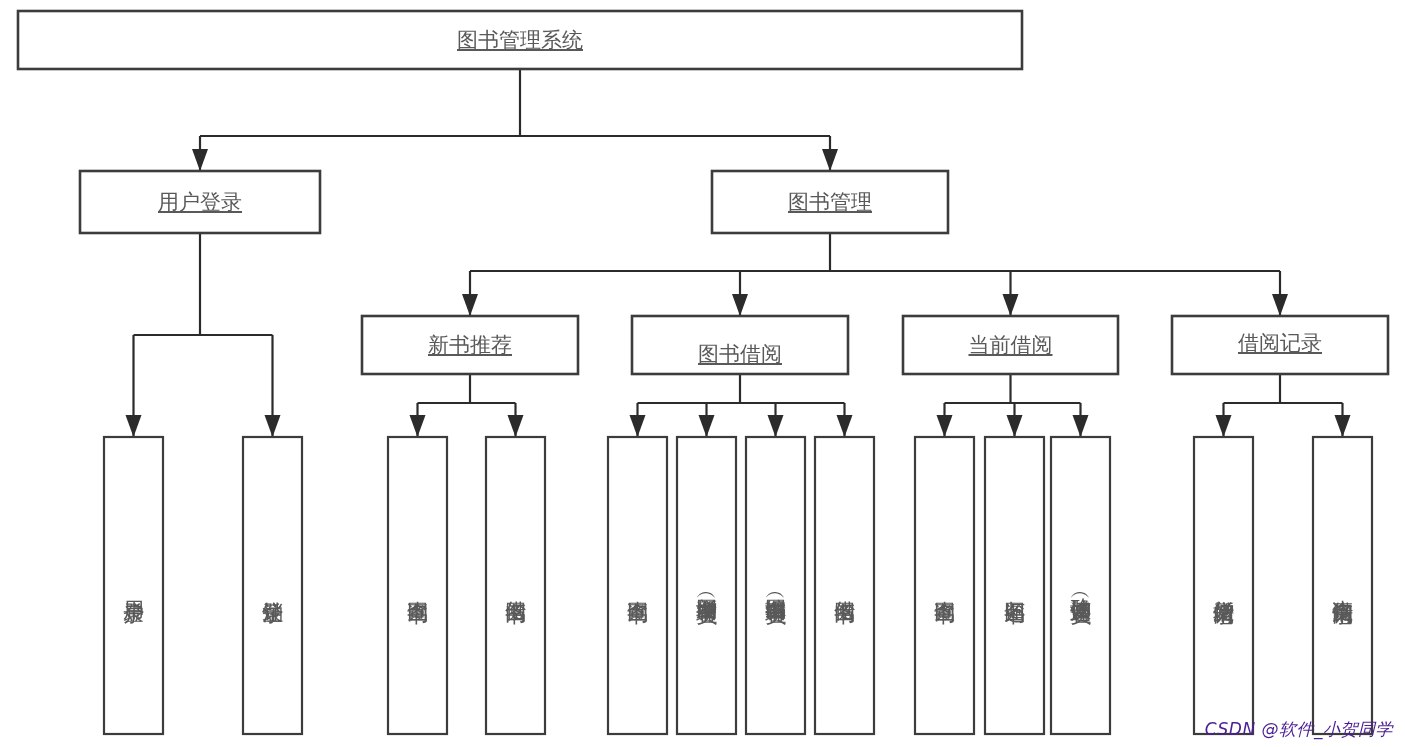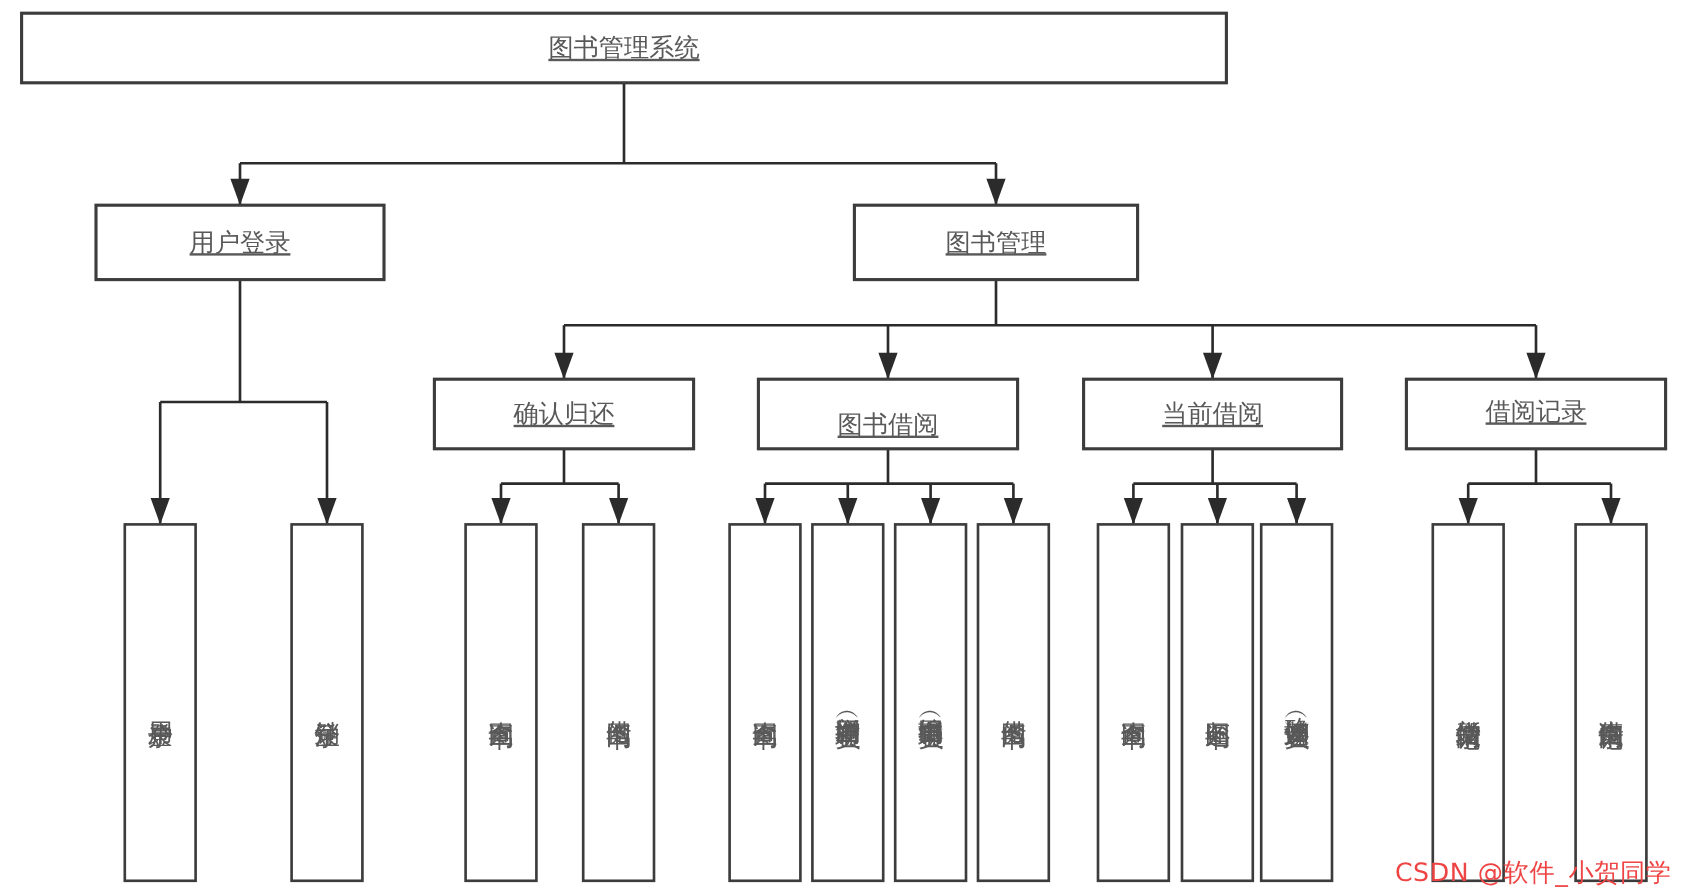--- a/index.html
+++ b/index.html
@@ -74,25 +74,26 @@
     white-space: nowrap;
     pointer-events: none;
     user-select: none;
     text-decoration: underline;
   }
   .watermark {
     position: absolute;
     right: 12px;
     bottom: 6px;
     font-family: "DejaVu Sans", "Liberation Sans", sans-serif;
-    font-size: 21px;
-    color: #ef4444;
+    font-size: 17px;
+    color: #4c1d95;
     letter-spacing: 0.5px;
     white-space: nowrap;
     user-select: none;
+    font-style: italic;
   }
 </style>
 </head>
 <body>
 
 <div id="diagram-root">
 
   <svg class="flow" viewBox="0 0 1405 747">
     <g id="connector-layer">
         <line x1="520" y1="69" x2="520" y2="136" class="connector"></line>
@@ -169,21 +170,21 @@
         <rect x="1051" y="437" width="59" height="297" class="node-box"></rect>
         <rect x="1194" y="437" width="59" height="297" class="node-box"></rect>
         <rect x="1313" y="437" width="59" height="297" class="node-box"></rect>
       </g>
   </svg>
 
   <div id="label-layer">
       <div class="box-label-wrap" style="left: 18px; top: 11px; width: 1004px; height: 58px;">图书管理系统</div>
       <div class="box-label-wrap" style="left: 80px; top: 171px; width: 240px; height: 62px;">用户登录</div>
       <div class="box-label-wrap" style="left: 712px; top: 171px; width: 236px; height: 62px;">图书管理</div>
-      <div class="box-label-wrap" style="left: 362px; top: 316px; width: 216px; height: 58px;">确认归还</div>
+      <div class="box-label-wrap" style="left: 362px; top: 316px; width: 216px; height: 58px;">新书推荐</div>
       <div class="box-label-wrap" style="left: 632px; top: 316px; width: 216px; height: 76px;">图书借阅</div>
       <div class="box-label-wrap" style="left: 903px; top: 316px; width: 215px; height: 58px;">当前借阅</div>
       <div class="box-label-wrap" style="left: 1172px; top: 316px; width: 216px; height: 54px;">借阅记录</div>
       <div class="leaf-label-wrap" style="left: 104px; top: 437px; width: 59px; height: 297px;">用户登录</div>
       <div class="leaf-label-wrap" style="left: 243px; top: 437px; width: 59px; height: 297px;">注销登录</div>
       <div class="leaf-label-wrap" style="left: 388px; top: 437px; width: 59px; height: 297px;">查询图书</div>
       <div class="leaf-label-wrap" style="left: 486px; top: 437px; width: 59px; height: 297px;">借阅图书</div>
       <div class="leaf-label-wrap" style="left: 608px; top: 437px; width: 59px; height: 297px;">查询图书</div>
       <div class="leaf-label-wrap" style="left: 677px; top: 437px; width: 59px; height: 297px;">新增图书（管理员）</div>
       <div class="leaf-label-wrap" style="left: 746px; top: 437px; width: 59px; height: 297px;">编辑图书（管理员）</div>

